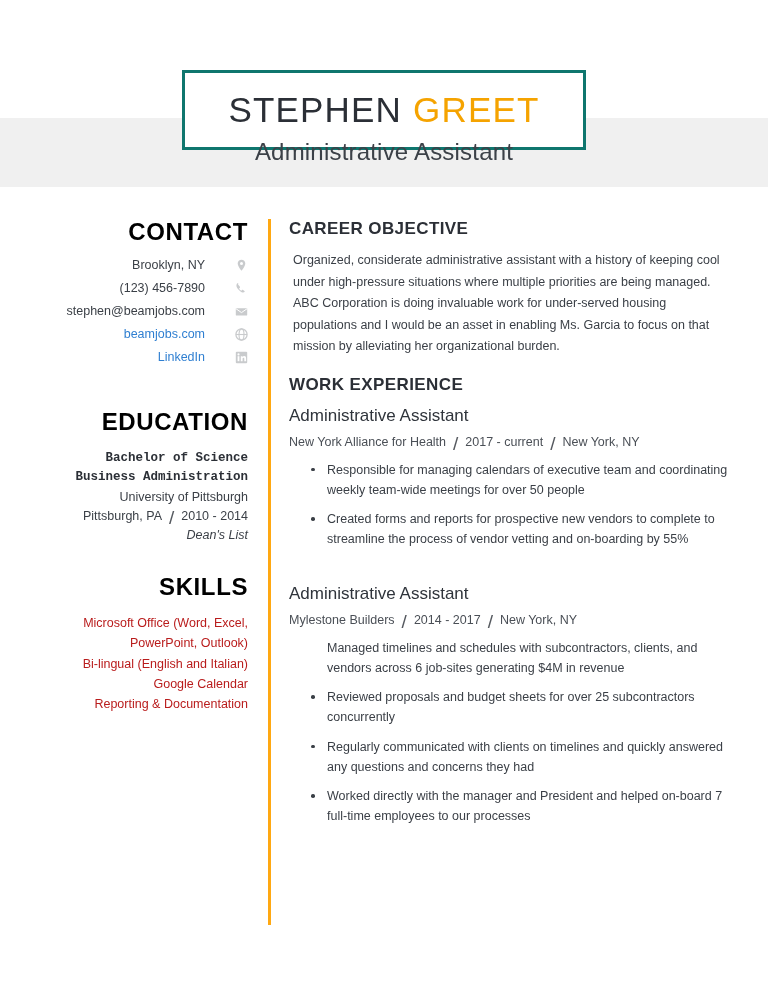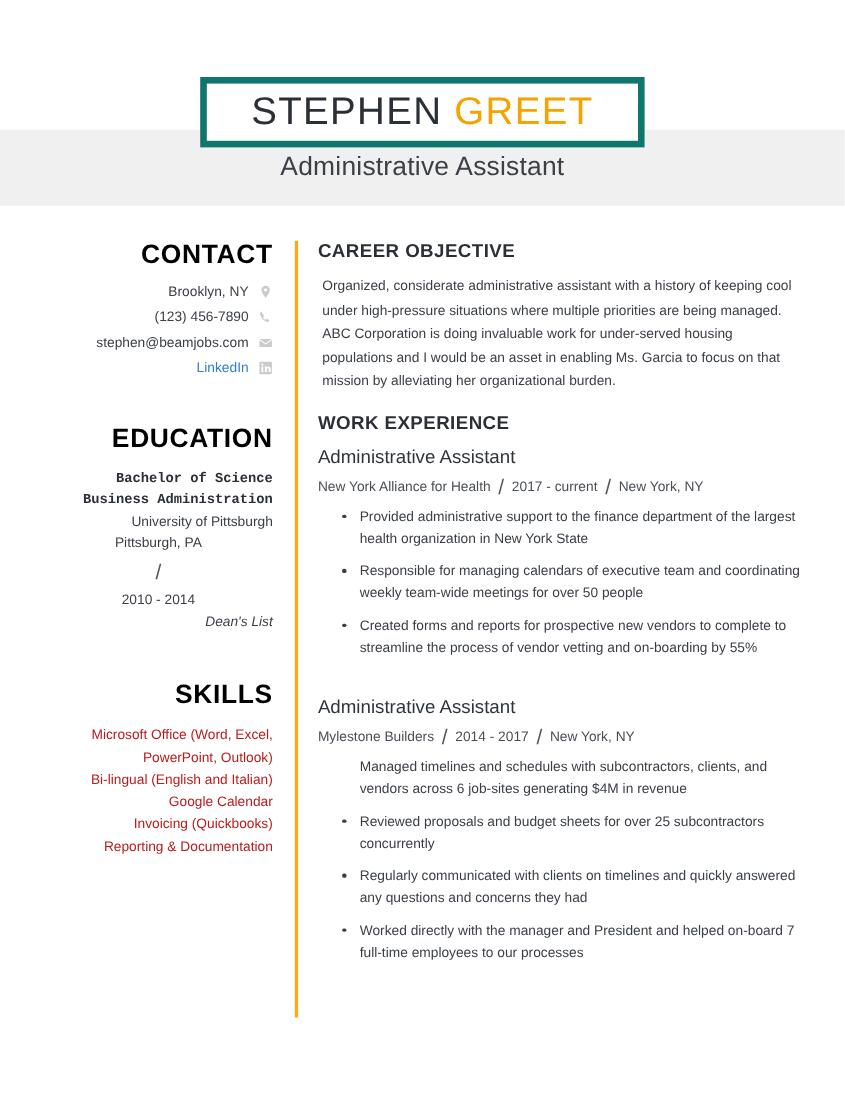--- a/index.html
+++ b/index.html
@@ -23,23 +23,23 @@
     top: 118px;
     width: 768px;
     height: 69px;
     background: #f0f0f0;
   }
   .name-box {
     position: absolute;
     left: 182px;
     top: 70px;
     width: 404px;
-    height: 64px;
+    height: 80px;
     box-sizing: border-box;
-    border: 6px solid #0f766e;
+    border: 3px solid #0f766e;
     background: #ffffff;
     display: flex;
     align-items: center;
     justify-content: center;
   }
   .name-text {
     font-size: 35px;
     letter-spacing: 1.2px;
     white-space: nowrap;
     font-weight: 400;
@@ -84,30 +84,31 @@
   
   .side-heading {
     font-size: 24px;
     font-weight: bold;
     color: #000000;
     letter-spacing: 0.6px;
     margin: 0 0 13px 0;
     line-height: 1.1;
   }
   .side-heading.sp-edu { margin-top: 44px; }
-  .side-heading.sp-skills { margin-top: 44px; }
+  .side-heading.sp-skills { margin-top: 28px; }
 
   .contact-row {
     display: flex;
     align-items: center;
     justify-content: flex-end;
     margin-bottom: 8px;
     font-size: 12.5px;
     color: #3a3f46;
     line-height: 1.2;
+    gap: 21px;
   }
   .contact-text { white-space: nowrap; }
   .contact-text.link { color: #2f7fd1; }
   .contact-icon {
     width: 13px;
     height: 13px;
     margin-left: 9px;
     flex: 0 0 13px;
     display: block;
   }
@@ -120,21 +121,20 @@
   }
   .edu-line.bold { font-weight: bold; color: #2b2f36; font-family: Liberation Mono, monospace; }
   .edu-line.italic { font-style: italic; }
   .edu-dates {
     font-size: 12.5px;
     line-height: 1.55;
     display: flex;
     justify-content: flex-end;
     align-items: center;
     gap: 7px;
-    flex-direction: column;
   }
   .slash-lg {
     font-size: 19px;
     font-weight: 300;
     color: #55595f;
     line-height: 1;
     position: relative;
     top: 1px;
   }
 
@@ -240,20 +240,30 @@
   <div class="contact-row">
     <span class="contact-text">stephen@beamjobs.com</span>
     <span class="contact-icon">
       <svg width="13" height="13" viewBox="0 0 13 13">
           <rect x="0.8" y="3.2" width="11.4" height="7.2" rx="0.4" fill="#c9cbcd"></rect>
           <path d="M0.8 3.6l5.7 4 5.7-4" stroke="#ffffff" stroke-width="1" fill="none"></path>
         </svg>
     </span>
   </div>
 
+  <div class="contact-row">
+    <span class="contact-text link">beamjobs.com</span>
+    <span class="contact-icon">
+      <svg width="13" height="13" viewBox="0 0 13 13">
+          <circle cx="6.5" cy="6.5" r="5.6" fill="none" stroke="#c9cbcd" stroke-width="1.3"></circle>
+          <ellipse cx="6.5" cy="6.5" rx="2.5" ry="5.6" fill="none" stroke="#c9cbcd" stroke-width="1.1"></ellipse>
+          <line x1="1" y1="6.5" x2="12" y2="6.5" stroke="#c9cbcd" stroke-width="1.1"></line>
+        </svg>
+    </span>
+  </div>
 
   <div class="contact-row">
     <span class="contact-text link">LinkedIn</span>
     <span class="contact-icon">
       <svg width="13" height="13" viewBox="0 0 13 13">
           <rect x="0.8" y="0.8" width="11.4" height="11.4" rx="1" fill="#c9cbcd"></rect>
           <rect x="2.6" y="5.2" width="1.8" height="5" fill="#ffffff"></rect>
           <circle cx="3.5" cy="3.4" r="1.05" fill="#ffffff"></circle>
           <path d="M5.8 5.2h1.7v0.8c.3-.5.9-.9 1.7-.9 1.3 0 1.9.8 1.9 2.3v2.8H9.3V7.8c0-.7-.25-1.1-.8-1.1-.6 0-.9.4-.9 1.1v2.4H5.8z" fill="#ffffff"></path>
         </svg>
@@ -269,21 +279,20 @@
     <span class="slash-lg">/</span>
     <span>2010 - 2014</span>
   </div>
   <div class="edu-line italic">Dean's List</div>
 
   <div class="side-heading sp-skills">SKILLS</div>
   <div class="skill-line">Microsoft Office (Word, Excel,</div>
   <div class="skill-line">PowerPoint,  Outlook)</div>
   <div class="skill-line">Bi-lingual (English and Italian)</div>
   <div class="skill-line">Google Calendar</div>
-  <div class="skill-line">Invoicing (Quickbooks)</div>
   <div class="skill-line">Reporting &amp; Documentation</div>
 
 </div>
 
 <div class="right-col">
 
   <div class="main-heading">CAREER OBJECTIVE</div>
   <p class="objective-text">Organized, considerate administrative assistant with a history of keeping cool under high-pressure situations where multiple priorities are being managed. ABC Corporation is doing invaluable work for under-served housing populations and I would be an asset in enabling Ms. Garcia to focus on that mission by alleviating her organizational burden.</p>
 
   <div class="work-section">
@@ -292,21 +301,20 @@
     <div class="job">
       <div class="job-role">Administrative Assistant</div>
       <div class="job-meta">
         <span>New York Alliance for Health</span>
         <span class="slash-lg">/</span>
         <span>2017 - current</span>
         <span class="slash-lg">/</span>
         <span>New York, NY</span>
       </div>
       <ul class="bullets">
-        <li class="bullet has-marker">Provided administrative support to the finance department of the largest health organization in New York State</li>
         <li class="bullet has-marker">Responsible for managing calendars of executive team and coordinating weekly team-wide meetings for over 50 people</li>
         <li class="bullet has-marker">Created forms and reports for prospective new vendors to complete to streamline the process of vendor vetting and on-boarding by 55%</li>
       </ul>
     </div>
 
     <div class="job" style="margin-top:34px;">
       <div class="job-role">Administrative Assistant</div>
       <div class="job-meta">
         <span>Mylestone Builders</span>
         <span class="slash-lg">/</span>

